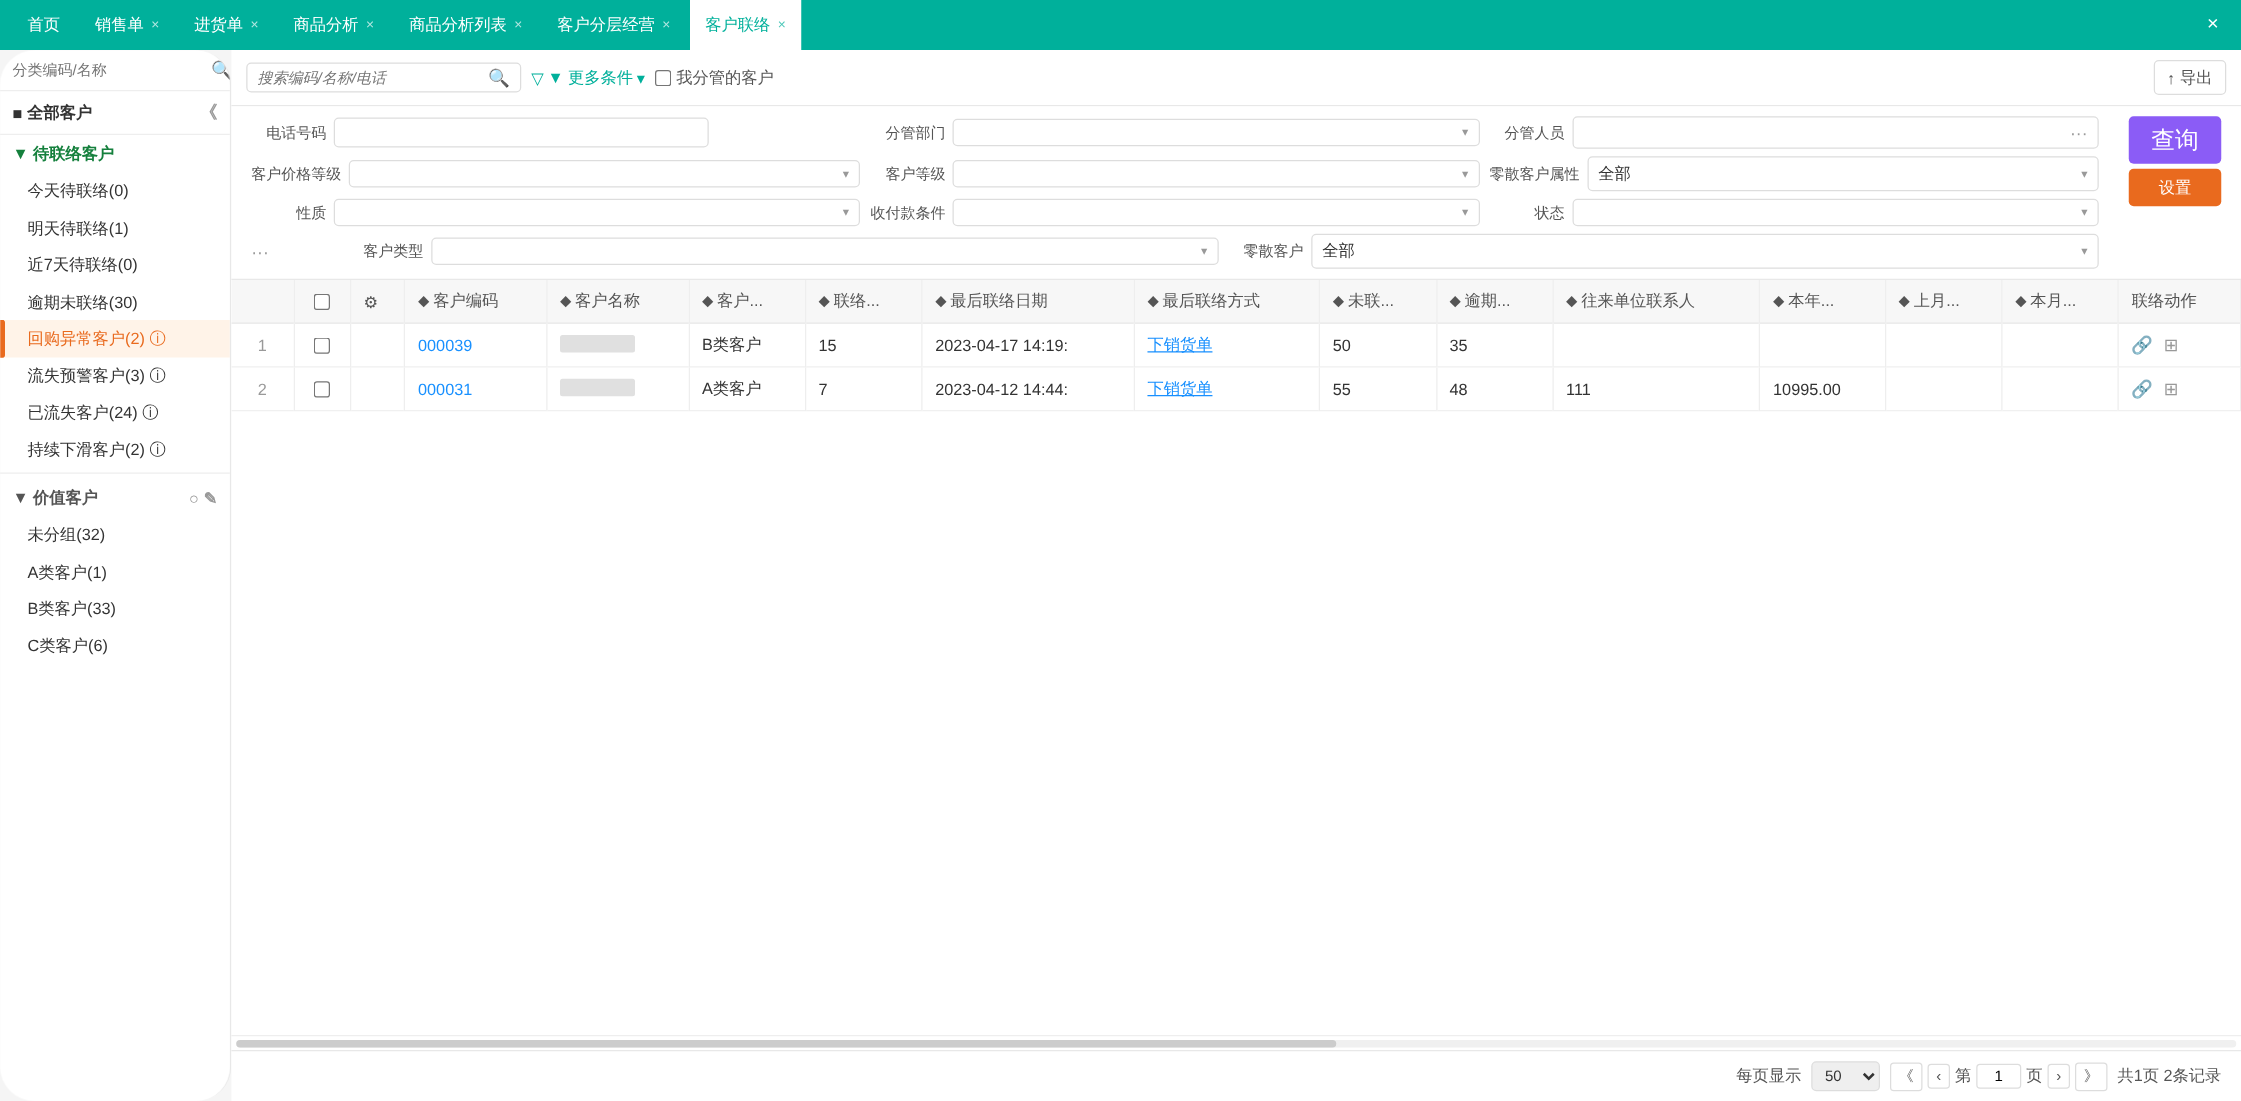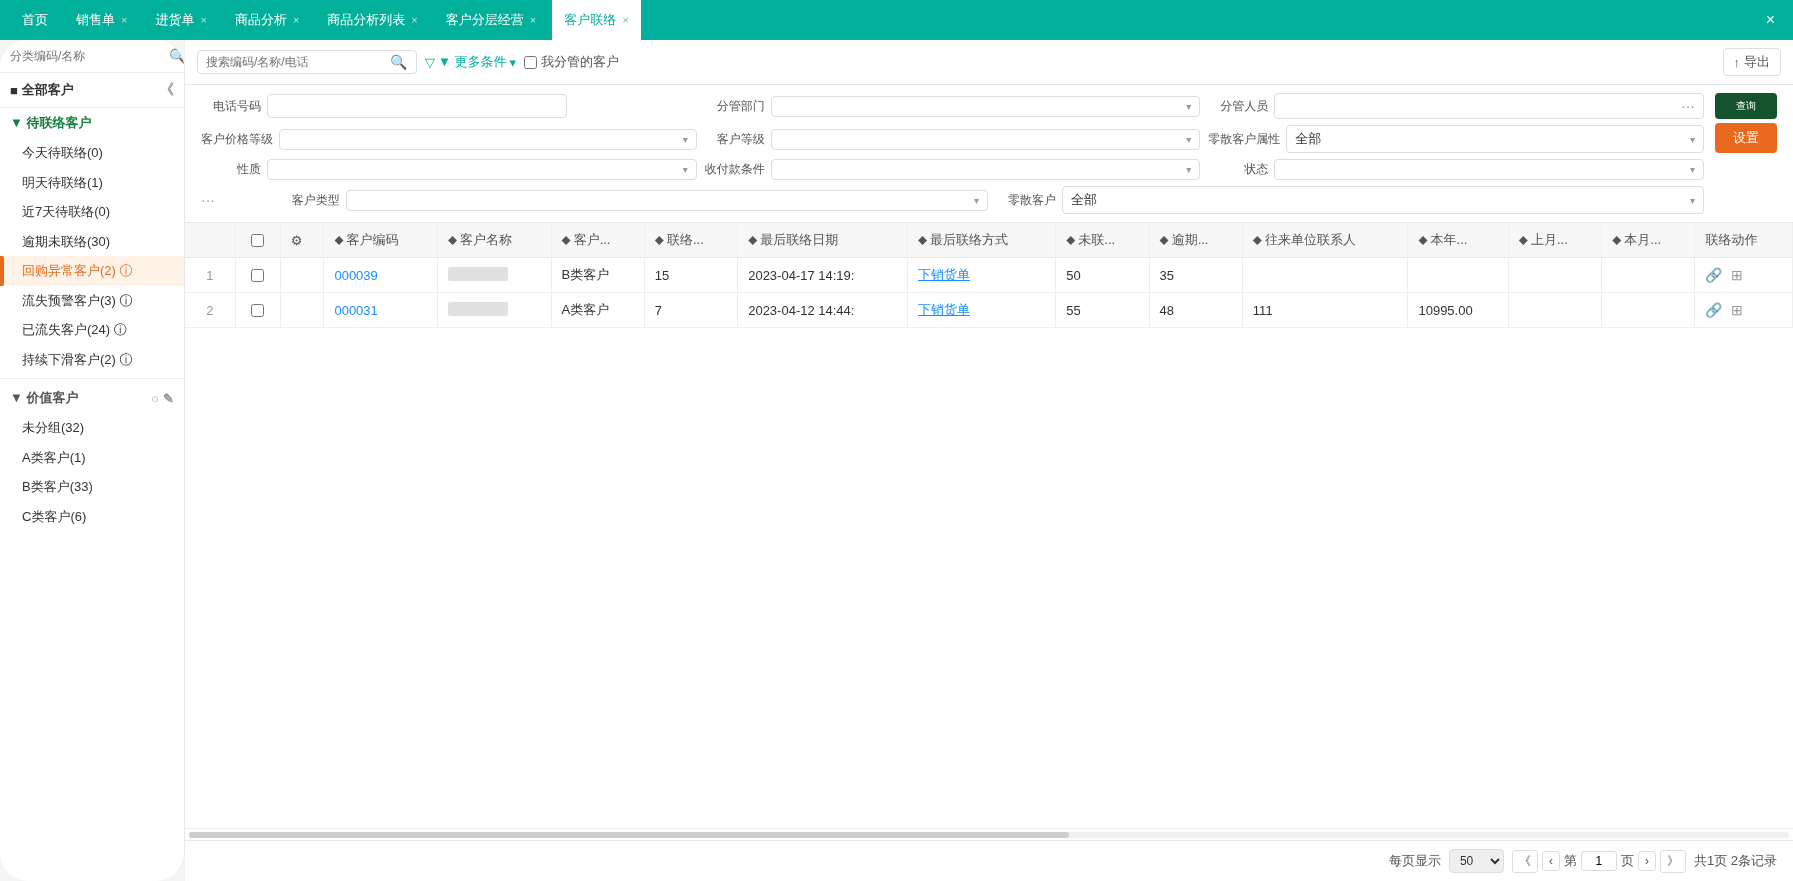--- a/index.html
+++ b/index.html
@@ -152,20 +152,21 @@
       padding: 3px 8px;
       gap: 4px;
       width: 220px;
     }
     .search-input-wrap input {
       border: none;
       outline: none;
       font-size: 12px;
       color: #999;
       width: 100%;
+      font-style: italic;
     }
     .search-input-wrap .s-icon { color: #00b09b; font-size: 14px; }
     .more-conditions {
       display: flex;
       align-items: center;
       color: #00b09b;
       cursor: pointer;
       font-size: 12px;
       gap: 3px;
     }
@@ -242,26 +243,26 @@
       color: #333;
       flex: 1;
       outline: none;
     }
     .filter-dots {
       color: #999;
       cursor: pointer;
       font-size: 14px;
     }
     .query-btn {
-      background: #14532d;
+      background: #8b5cf6;
       color: #fff;
       border: none;
       border-radius: 4px;
       padding: 6px 18px;
-      font-size: 10px;
+      font-size: 19px;
       cursor: pointer;
       font-family: Liberation Serif, serif;
     }
     .settings-btn {
       background: #e96a1e;
       color: #fff;
       border: none;
       border-radius: 4px;
       padding: 6px 18px;
       font-size: 13px;
@@ -549,21 +550,21 @@
         <span>我分管的客户</span>
       </div>
       <div class="toolbar-spacer"></div>
       <div class="export-btn">
         <span>↑</span>
         <span>导出</span>
       </div>
     </div>
 
     <div class="filter-panel">
-      <div style="display:flex; gap:11px; align-items:flex-start;">
+      <div style="display:flex; gap:24px; align-items:flex-start;">
         <div style="flex:1;">
 
           <div class="filter-row">
             <div class="filter-item">
               <span class="filter-label">电话号码</span>
               <input class="filter-input" style="flex: 1 1 0%; max-width: 300px;">
             </div>
             <div class="filter-item">
               <span class="filter-label">分管部门</span>
               <div class="filter-select">

